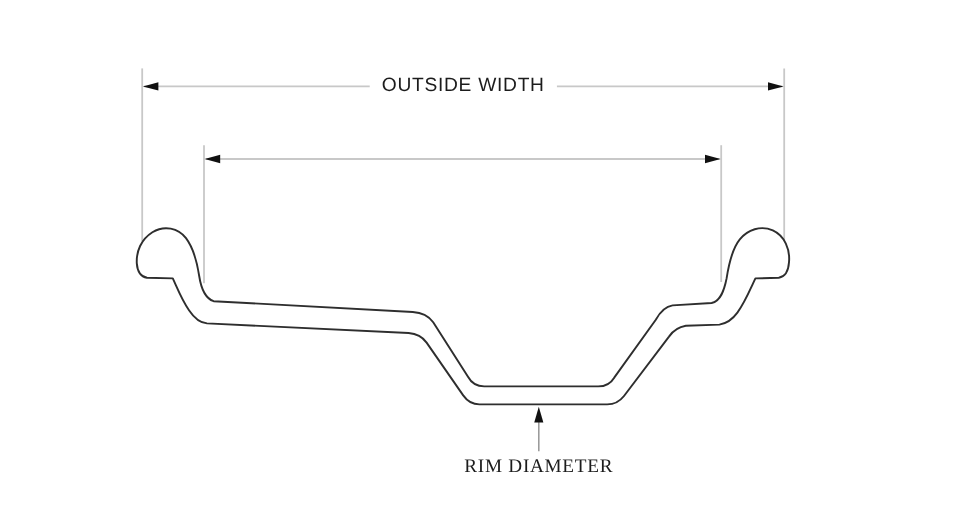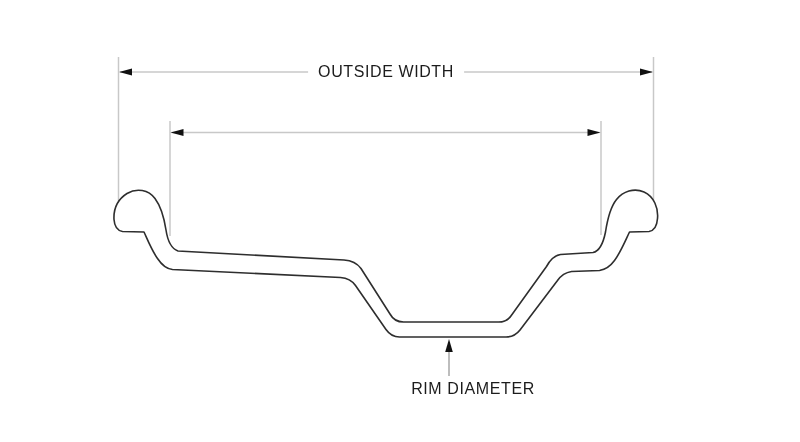--- a/index.html
+++ b/index.html
@@ -107,14 +107,14 @@
          C 167.5 240 171 248.5 178 251
          Z"></path>
 
     <line class="leader" x1="449" y1="350" x2="449" y2="376"></line>
     <polygon class="arrowhead" points="449,339 445.2,352 452.8,352"></polygon>
   </svg>
 
   <div class="dim-label" style="left:386px;top:72px;">OUTSIDE WIDTH</div>
 
 
-  <div class="dim-label" style="left:473px;top:389px;">RIM DIAMETER</div>
+  <div class="dim-label" style="left:449px;top:389px;font-family:Liberation Serif, serif;">RIM DIAMETER</div>
 </div>
 
 </body></html>

